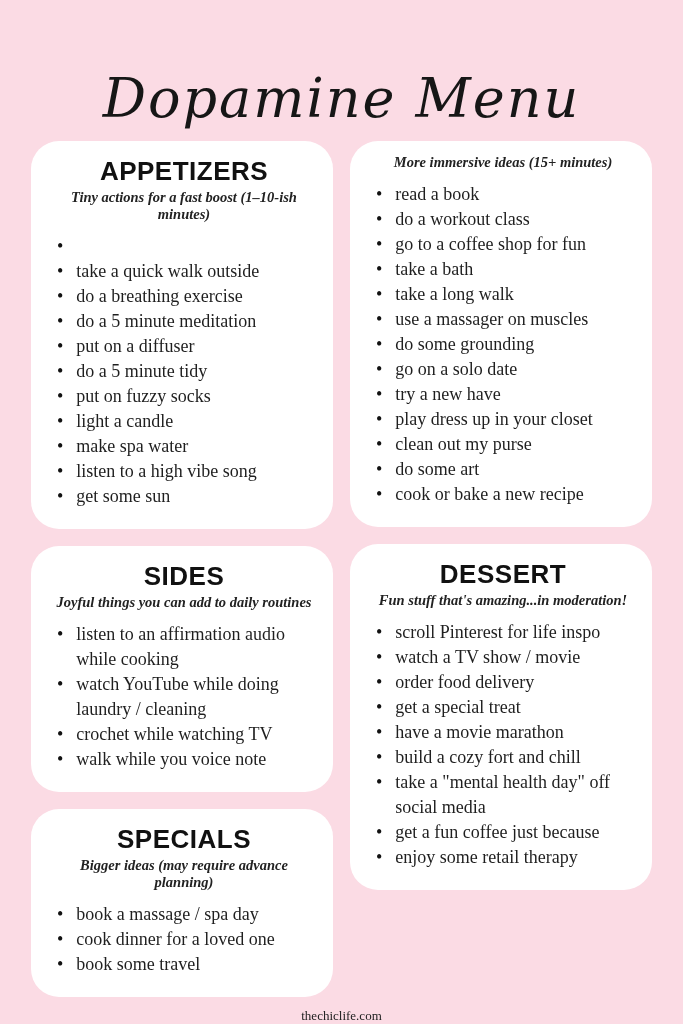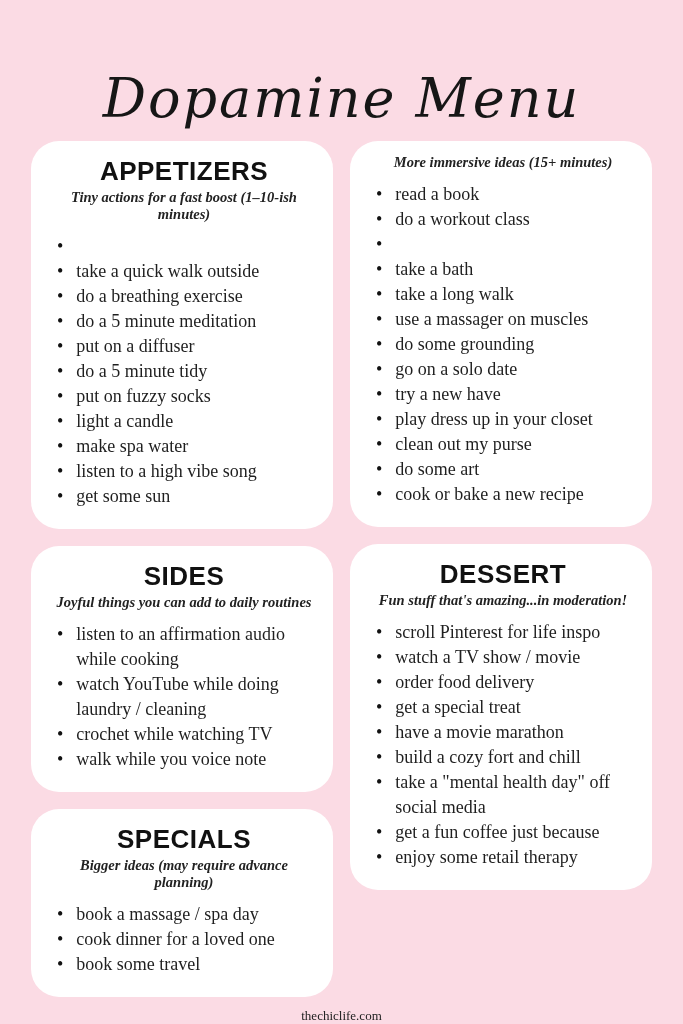--- a/index.html
+++ b/index.html
@@ -211,20 +211,21 @@
             <li>
               <span class="bullet">•</span>
               <span>read a book</span>
             </li>
             <li>
               <span class="bullet">•</span>
               <span>do a workout class</span>
             </li>
             <li>
               <span class="bullet">•</span>
+              <span>go to a coffee shop for fun</span>
             </li>
             <li>
               <span class="bullet">•</span>
               <span>take a bath</span>
             </li>
             <li>
               <span class="bullet">•</span>
               <span>take a long walk</span>
             </li>
             <li>

